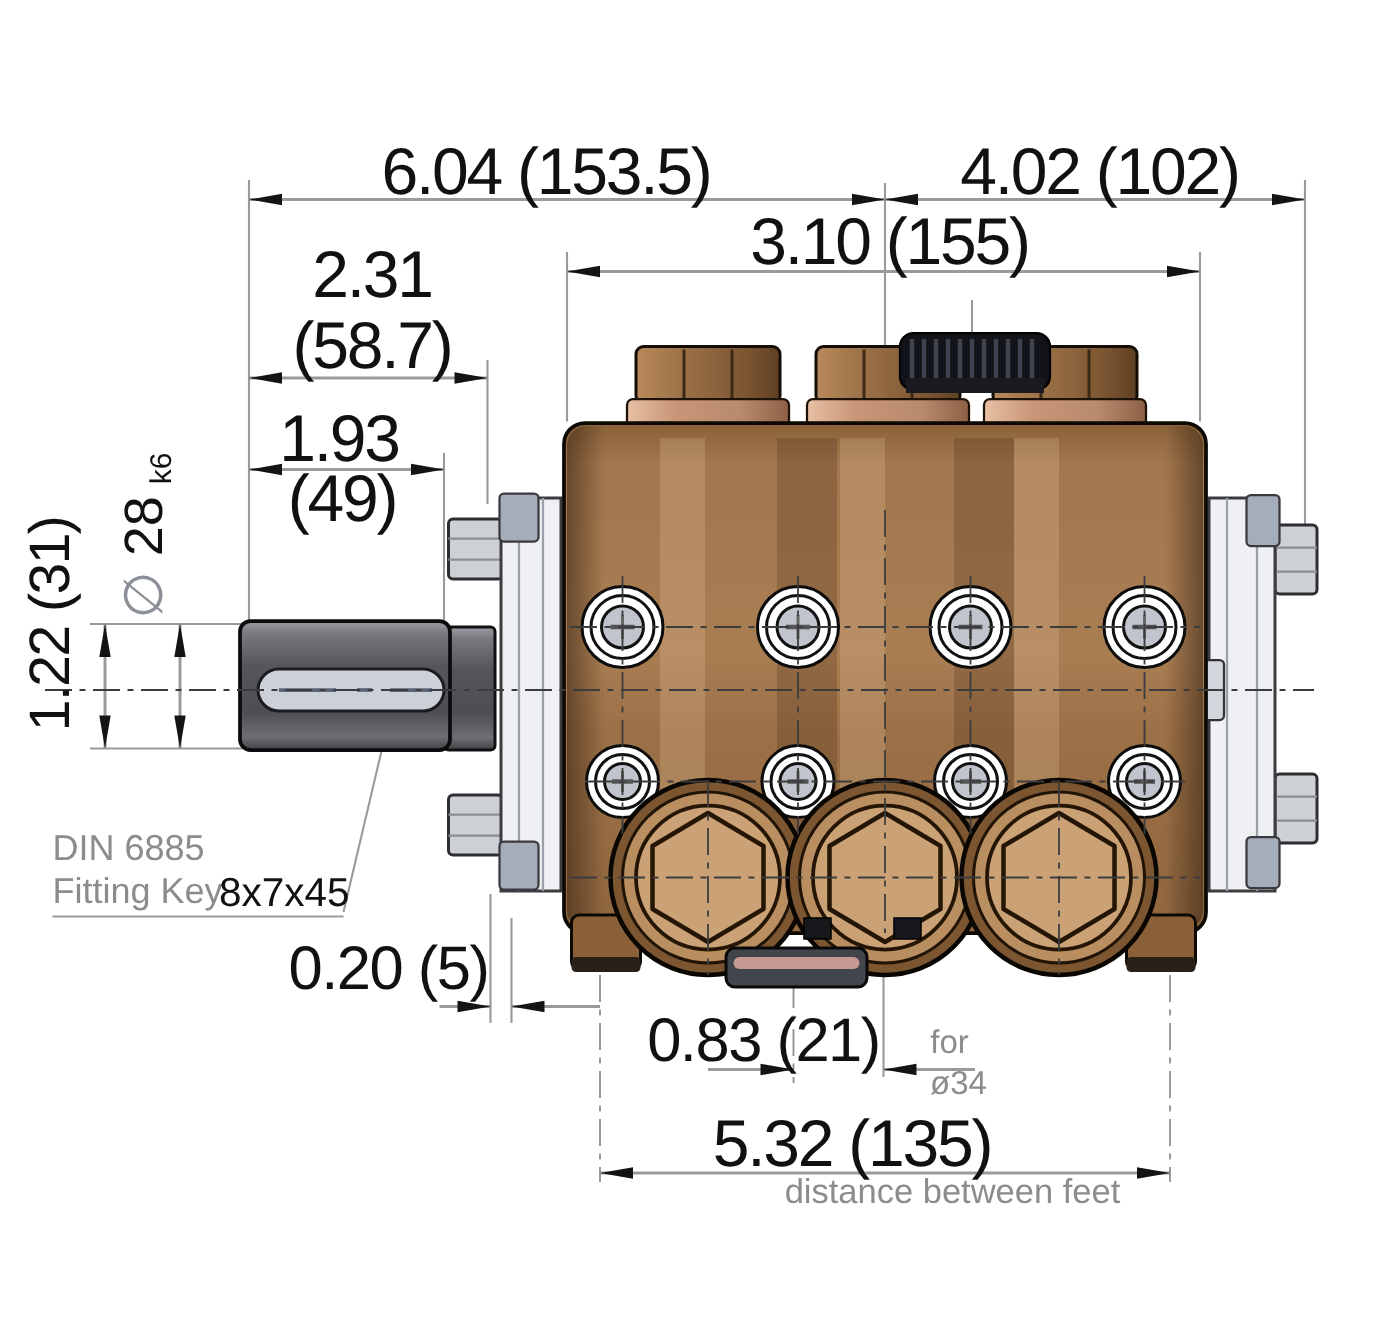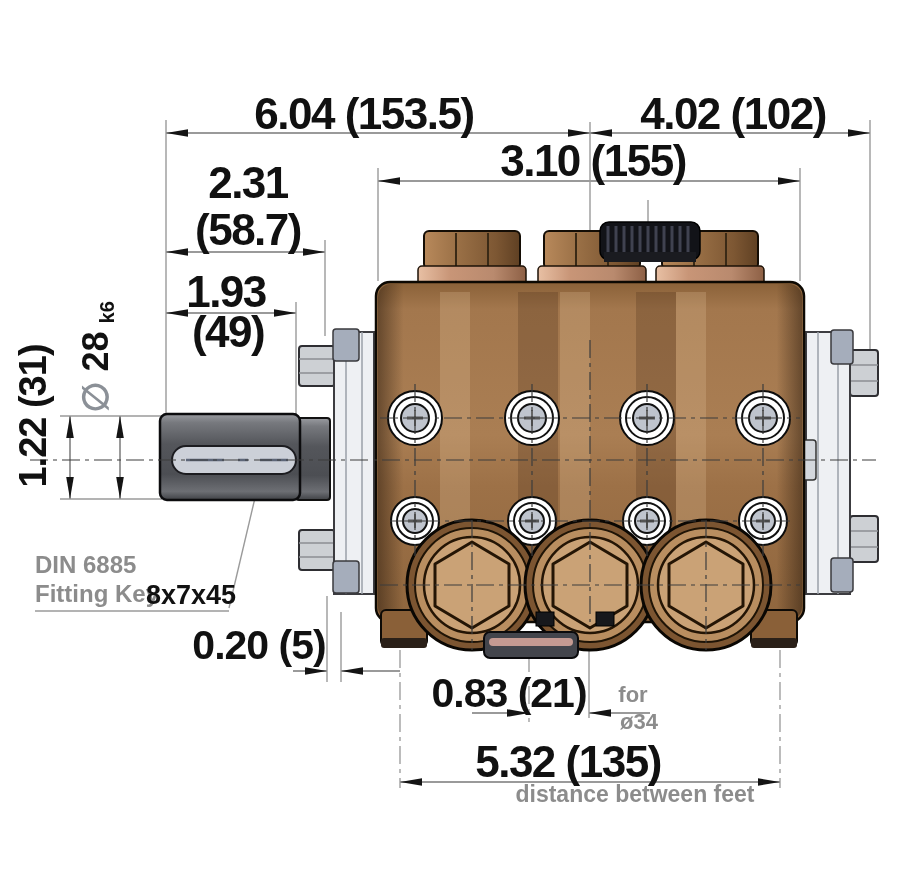--- a/index.html
+++ b/index.html
@@ -1,17 +1,17 @@
 <!DOCTYPE html>
 <html><head>
 <meta charset="utf-8">
 <style>
   html,body{margin:0;padding:0;background:#ffffff;}
   .canvas{position:relative;width:918px;height:882px;background:#ffffff;overflow:hidden;
-          font-family:"Liberation Sans", sans-serif;font-weight:bold;}
+          font-family:"Liberation Sans", sans-serif;}
   svg{position:absolute;left:0;top:0;}
   svg text{font-family:"Liberation Sans", sans-serif;fill:#111111;}
   .dimtxt{font-size:44px;letter-spacing:-1.5px;}
   .dimtxt-m{font-size:41px;letter-spacing:-1px;}
   .graytxt{fill:#8c8c8c;}
   .dim{stroke:#9a9a9a;stroke-width:2;fill:none;}
   .ext{stroke:#9a9a9a;stroke-width:1.4;fill:none;}
   .cl{stroke:#3c3c3c;stroke-width:1.2;fill:none;stroke-dasharray:18 5 4 5;}
   .clg{stroke:#8f8f8f;stroke-width:1.2;fill:none;stroke-dasharray:18 5 4 5;}
   .capline{stroke:#3a2a16;stroke-width:2;}

